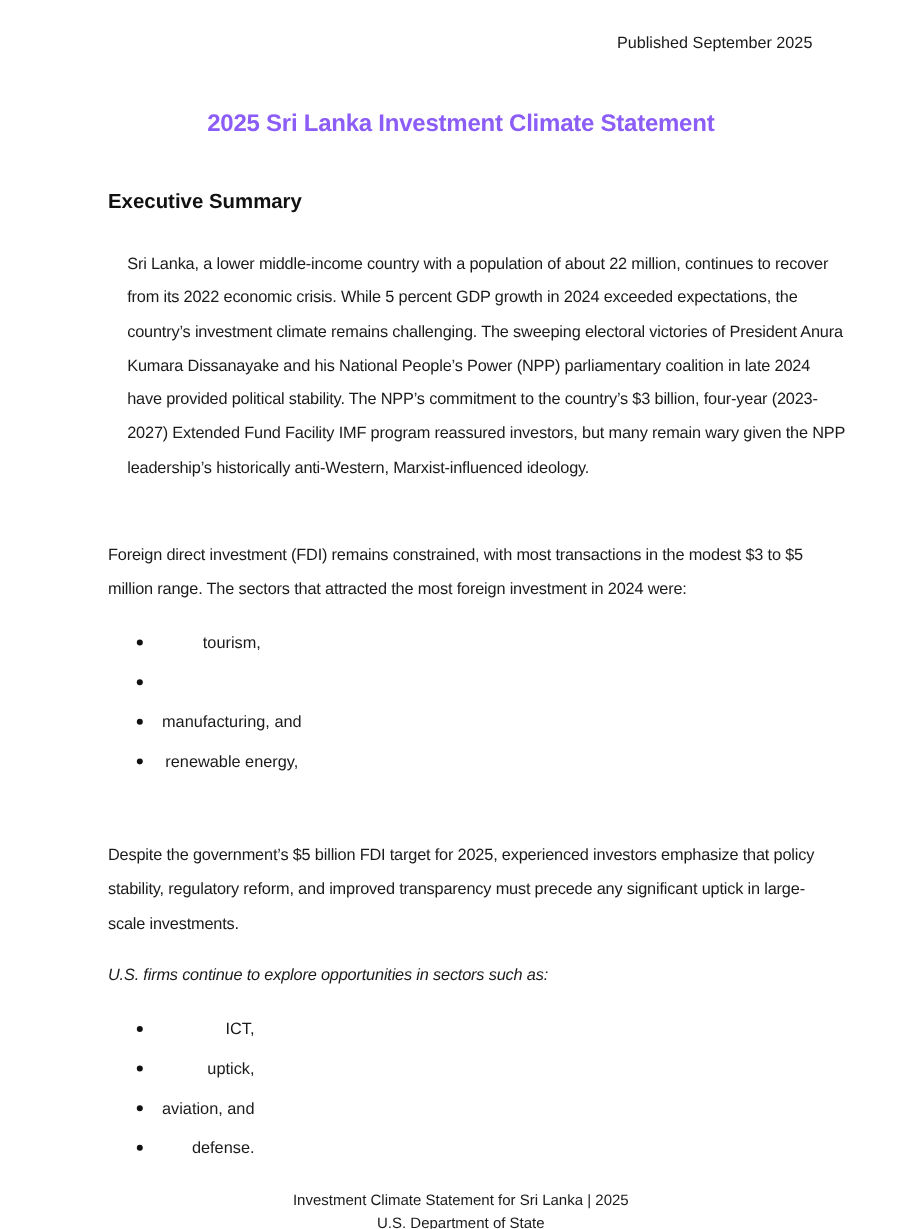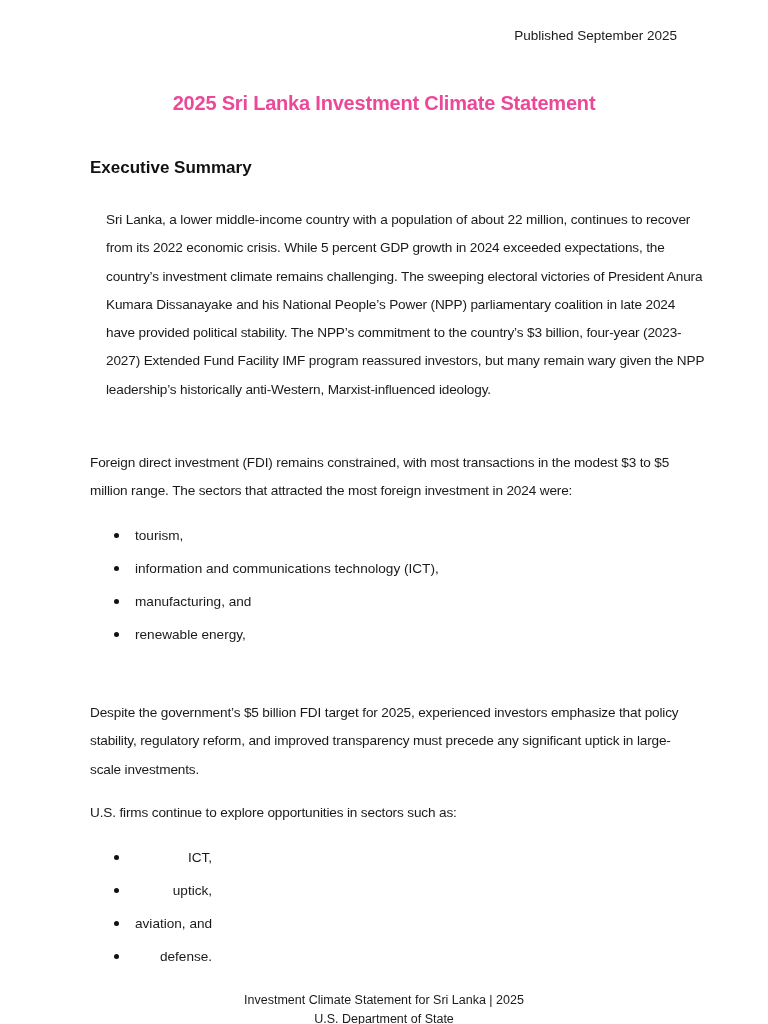--- a/index.html
+++ b/index.html
@@ -29,21 +29,21 @@
       color: #1a1a1a;
     }
     .title {
       position: absolute;
       top: 80px;
       left: 0;
       width: 768px;
       text-align: center;
       font-size: 20px;
       font-weight: bold;
-      color: #ec4899;
+      color: #8b5cf6;
       letter-spacing: -0.2px;
     }
     .section-heading {
       position: absolute;
       top: 146px;
       left: 90px;
       font-size: 17px;
       font-weight: bold;
       color: #111;
     }
@@ -53,21 +53,21 @@
       width: 600px;
       font-size: 13.6px;
       line-height: 28.3px;
       color: #1a1a1a;
       margin: 0;
       letter-spacing: -0.15px;
     }
     .p1 { top: 194px; margin-left: 16px; }
     .p2 { top: 437px; }
     .p3 { top: 687px; }
-    .p4 { top: 787px; }
+    .p4 { top: 787px; font-style: italic; }
     .bullets {
       position: absolute;
       left: 90px;
       margin: 0;
       padding: 0;
       list-style: none;
     }
     .bullets li {
       position: relative;
       padding-left: 45px;
@@ -78,21 +78,21 @@
     }
     .bullets li .dot {
       position: absolute;
       left: 24px;
       top: 7px;
       width: 5px;
       height: 5px;
       border-radius: 50%;
       background: #111;
     }
-    .b1 { top: 514px; }
+    .b1 { top: 514px; text-align: center; }
     .b2 { top: 836px; text-align: right; }
     .footer {
       position: absolute;
       top: 979px;
       left: 0;
       width: 768px;
       text-align: center;
       font-size: 12.5px;
       line-height: 19px;
       color: #1a1a1a;
@@ -108,21 +108,21 @@
   <div class="title">2025 Sri Lanka Investment Climate Statement</div>
 
   <div class="section-heading">Executive Summary</div>
 
   <p class="para p1">Sri Lanka, a lower middle-income country with a population of about 22 million, continues to recover from its 2022 economic crisis.  While 5 percent GDP growth in 2024 exceeded expectations, the country’s investment climate remains challenging.  The sweeping electoral victories of President Anura Kumara Dissanayake and his National People’s Power (NPP) parliamentary coalition in late 2024 have provided political stability.  The NPP’s commitment to the country’s $3 billion, four-year (2023-2027) Extended Fund Facility IMF program reassured investors, but many remain wary given the NPP leadership’s historically anti-Western, Marxist-influenced ideology.</p>
 
   <p class="para p2">Foreign direct investment (FDI) remains constrained, with most transactions in the modest $3 to $5 million range.  The sectors that attracted the most foreign investment in 2024 were:</p>
 
   <ul class="bullets b1">
     <li><span class="dot"></span><span>tourism,</span></li>
-    <li><span class="dot"></span><span>information and communications technology (ICT),</span></li>
+    <li><span class="dot"></span></li>
     <li><span class="dot"></span><span>manufacturing, and</span></li>
     <li><span class="dot"></span><span>renewable energy,</span></li>
   </ul>
 
   <p class="para p3">Despite the government’s $5 billion FDI target for 2025, experienced investors emphasize that policy stability, regulatory reform, and improved transparency must precede any significant uptick in large-scale investments.</p>
 
   <p class="para p4">U.S. firms continue to explore opportunities in sectors such as:</p>
 
   <ul class="bullets b2">
     <li><span class="dot"></span><span>ICT,</span></li>

